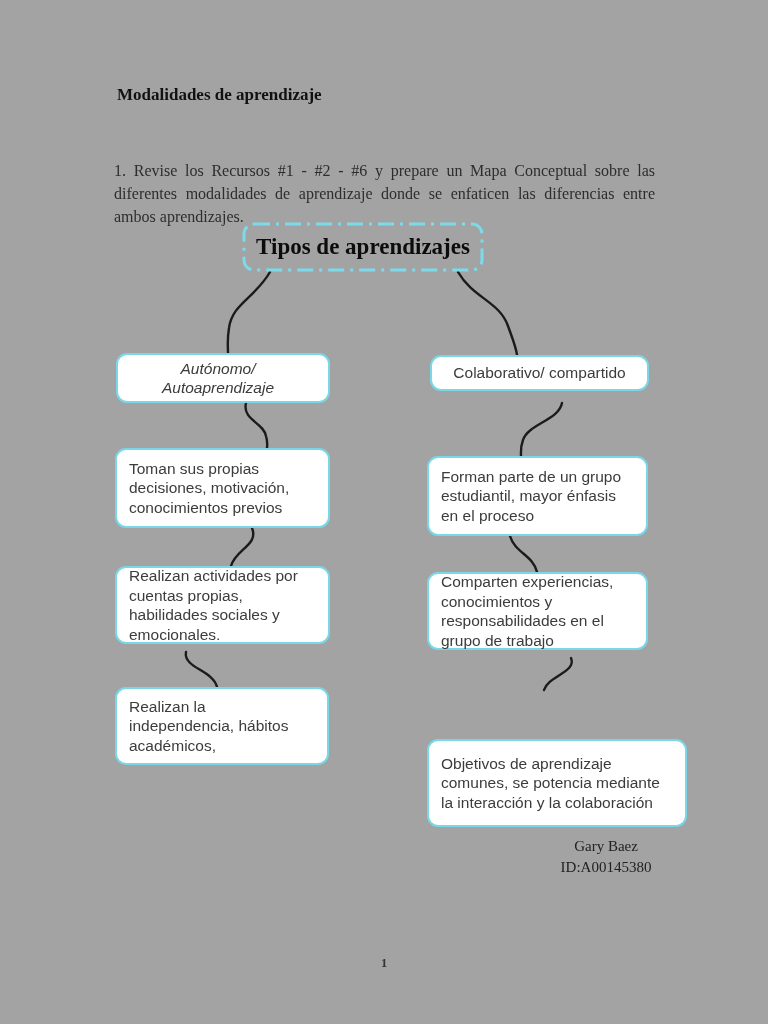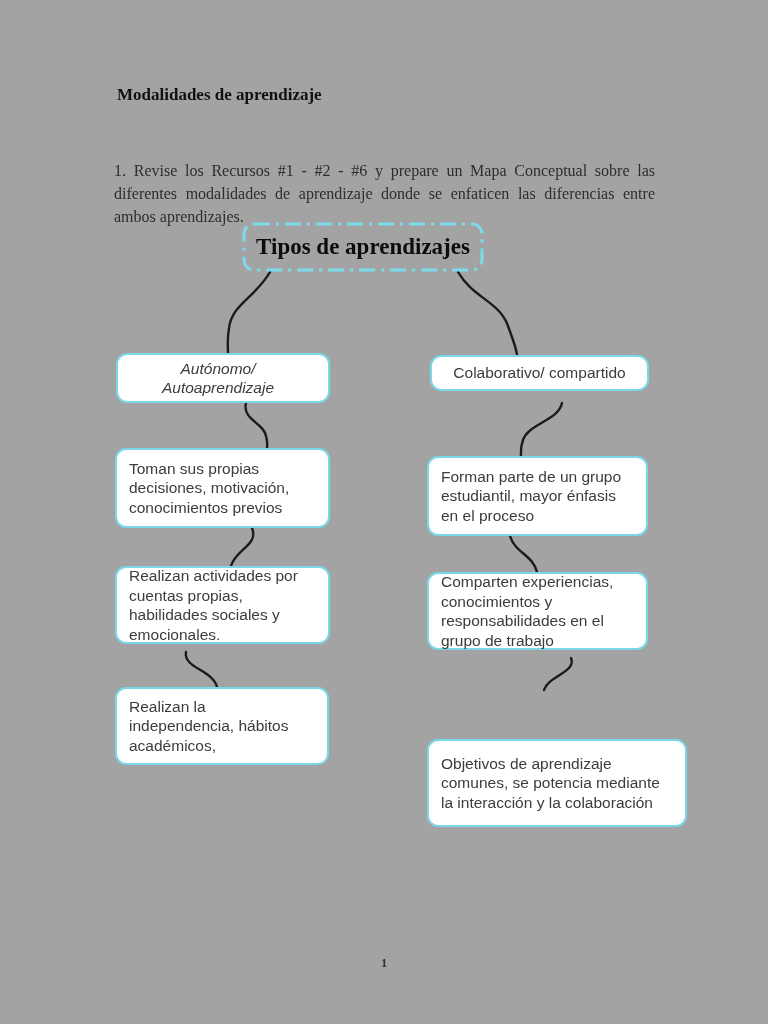--- a/index.html
+++ b/index.html
@@ -113,16 +113,20 @@
     </div>
     <div class="node n-r3">
       <div>Comparten experiencias, conocimientos y responsabilidades en el grupo de trabajo</div>
     </div>
     <div class="node n-r4">
       <div>Objetivos de aprendizaje comunes, se potencia mediante la interacción y la colaboración</div>
     </div>
 
   </div>
 
+  <div class="signature">
+    <div>Gary Baez</div>
+    <div>ID:A00145380</div>
+  </div>
 
   <div class="page-num">1</div>
 
 </div>
 
 </body></html>

